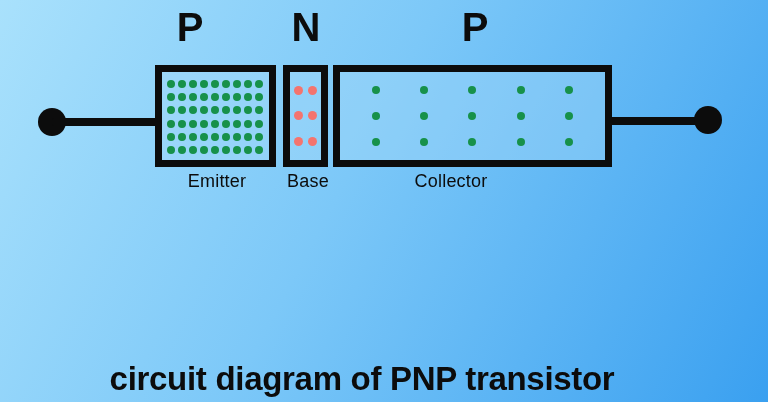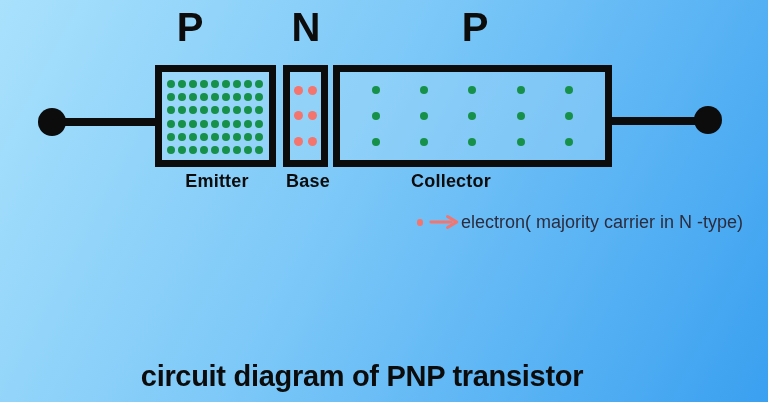--- a/index.html
+++ b/index.html
@@ -71,21 +71,21 @@
     display: inline-block;
     border-radius: 50%;
   }
 
   
   .name-label {
     position: absolute;
     top: 171px;
     transform: translateX(-50%);
     font-size: 18px;
-    font-weight: 700;
+    font-weight: 400;
     color: #0c0c0c;
     letter-spacing: 0.2px;
   }
   .name-emitter   { left: 217px; }
   .name-base      { left: 308px; }
   .name-collector { left: 451px; }
 
   
   .legend {
     position: absolute;
@@ -119,21 +119,21 @@
     color: #2c2c3e;
     white-space: nowrap;
   }
 
   
   .caption {
     position: absolute;
     left: 362px;
     top: 360px;
     transform: translateX(-50%);
-    font-size: 29px;
+    font-size: 33px;
     font-weight: 800;
     color: #0c0c0c;
     white-space: nowrap;
     letter-spacing: -0.3px;
   }
 </style>
 </head>
 <body>
 
 <div class="stage">
@@ -233,27 +233,17 @@
         <span class="dot" style="width: 8px; height: 8px; background: rgb(23, 145, 74);"></span>
         <span class="dot" style="width: 8px; height: 8px; background: rgb(23, 145, 74);"></span>
       </div>
   </div>
 
   <div class="name-label name-emitter">Emitter</div>
   <div class="name-label name-base">Base</div>
   <div class="name-label name-collector">Collector</div>
 
   <div class="legend">
-    <div class="legend-row">
-      <span class="legend-marker" style="color: rgb(244, 116, 110);">
-        <span class="legend-dot sm"></span>
-        <svg class="legend-arrow" width="34" height="16" viewBox="0 0 34 16">
-          <line x1="2" y1="8" x2="24" y2="8" stroke="currentColor" stroke-width="3.2" stroke-linecap="round"></line>
-          <path d="M20 2 L30 8 L20 14" fill="none" stroke="currentColor" stroke-width="3.2" stroke-linecap="round" stroke-linejoin="round"></path>
-        </svg>
-      </span>
-      <span class="legend-text">electron( majority carrier in N -type)</span>
-    </div>
   </div>
 
   <div class="caption">circuit diagram of PNP transistor</div>
 
 </div>
 
 </body></html>

